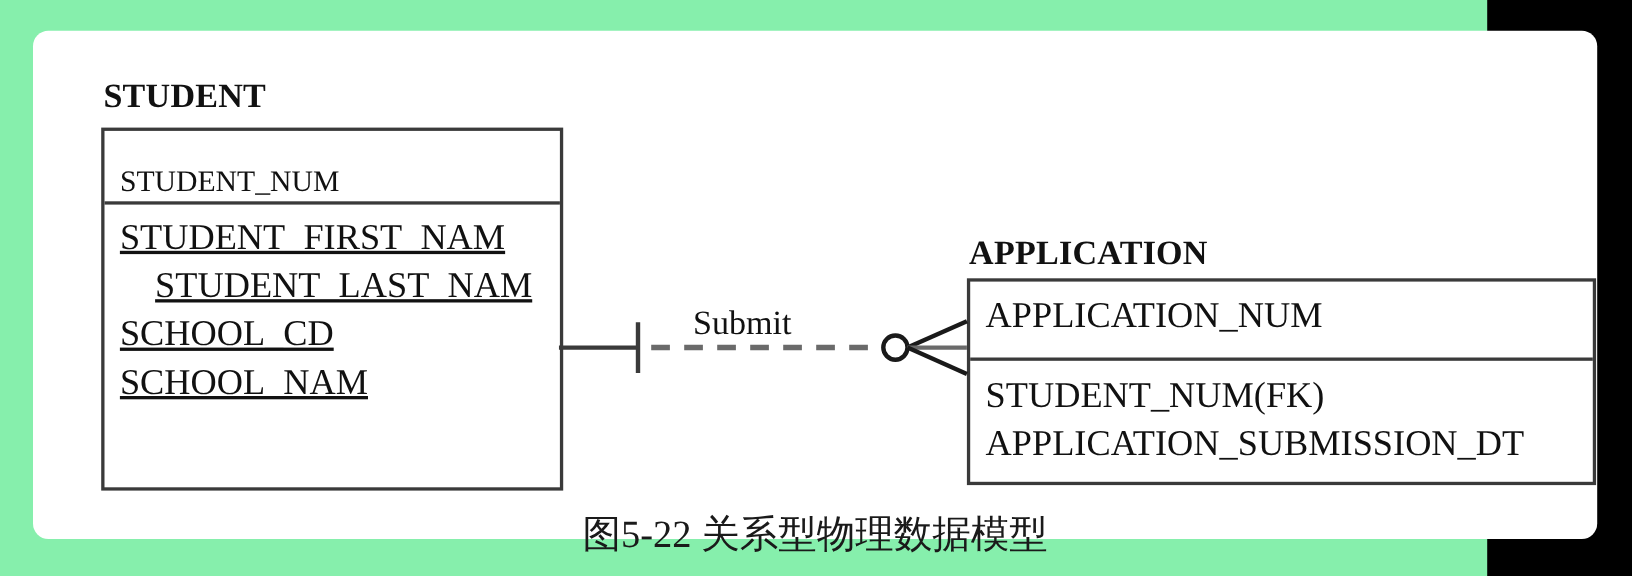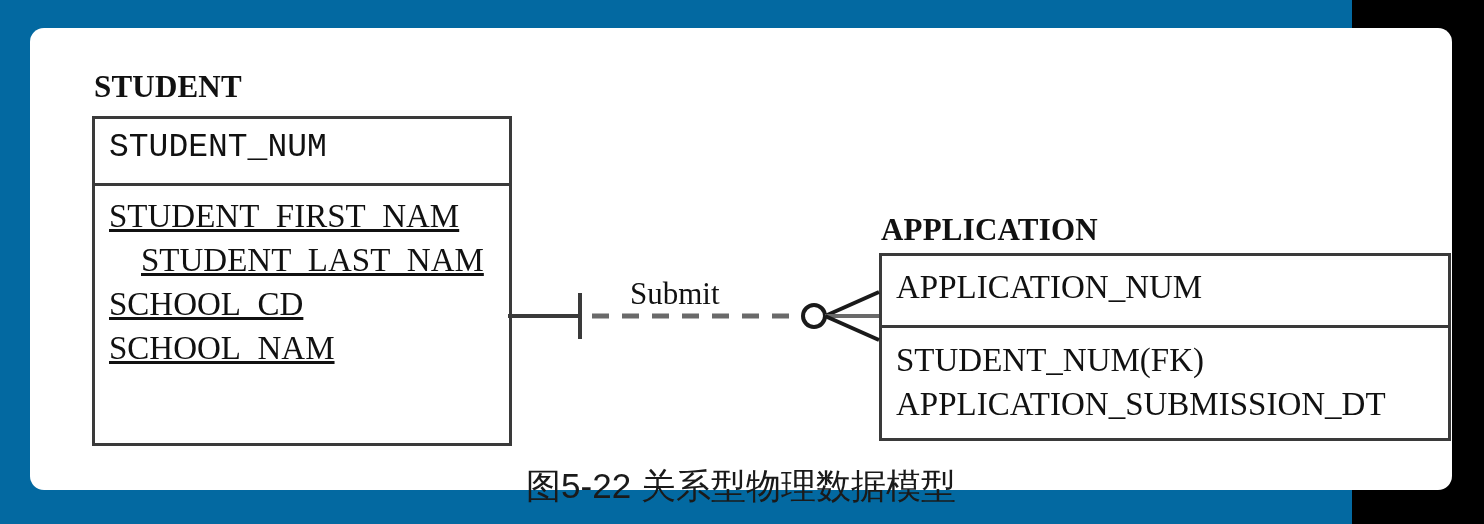--- a/index.html
+++ b/index.html
@@ -11,21 +11,21 @@
     width: 1484px;
     height: 524px;
     overflow: hidden;
     font-family: "Liberation Serif", "DejaVu Serif", serif;
   }
 
   #canvas {
     position: relative;
     width: 1352px;
     height: 524px;
-    background: #0369a1;
+    background: #86efac;
   }
 
   
   #page-card {
     position: absolute;
     left: 30px;
     top: 28px;
     width: 1422px;
     height: 462px;
     background: #ffffff;
@@ -75,24 +75,23 @@
     font-size: 31px;
     line-height: 38px;
   }
   #student-key-comp {
     top: 0;
     height: 67px;
   }
   #student-key-comp .attr {
     position: absolute;
     left: 14px;
-    top: 9px;
-    font-size: 33px;
-    line-height: 40px;
-    font-family: Liberation Mono, monospace;
+    top: 26px;
+    font-size: 27px;
+    line-height: 40px;
   }
   #student-attr-comp {
     top: 67px;
     bottom: 0;
   }
   #student-attr-comp .attr {
     position: absolute;
     left: 14px;
     font-size: 33px;
     line-height: 40px;
@@ -159,21 +158,21 @@
     white-space: nowrap;
   }
 
   
   #figure-caption {
     position: absolute;
     left: 0;
     right: 0;
     top: 436px;
     text-align: center;
-    font-family: Liberation Sans, sans-serif;
+    font-family: Liberation Serif, serif;
     font-size: 35px;
     line-height: 44px;
     color: #1a1a1a;
     white-space: nowrap;
   }
 </style>
 </head>
 <body>
 
 <div id="canvas">

